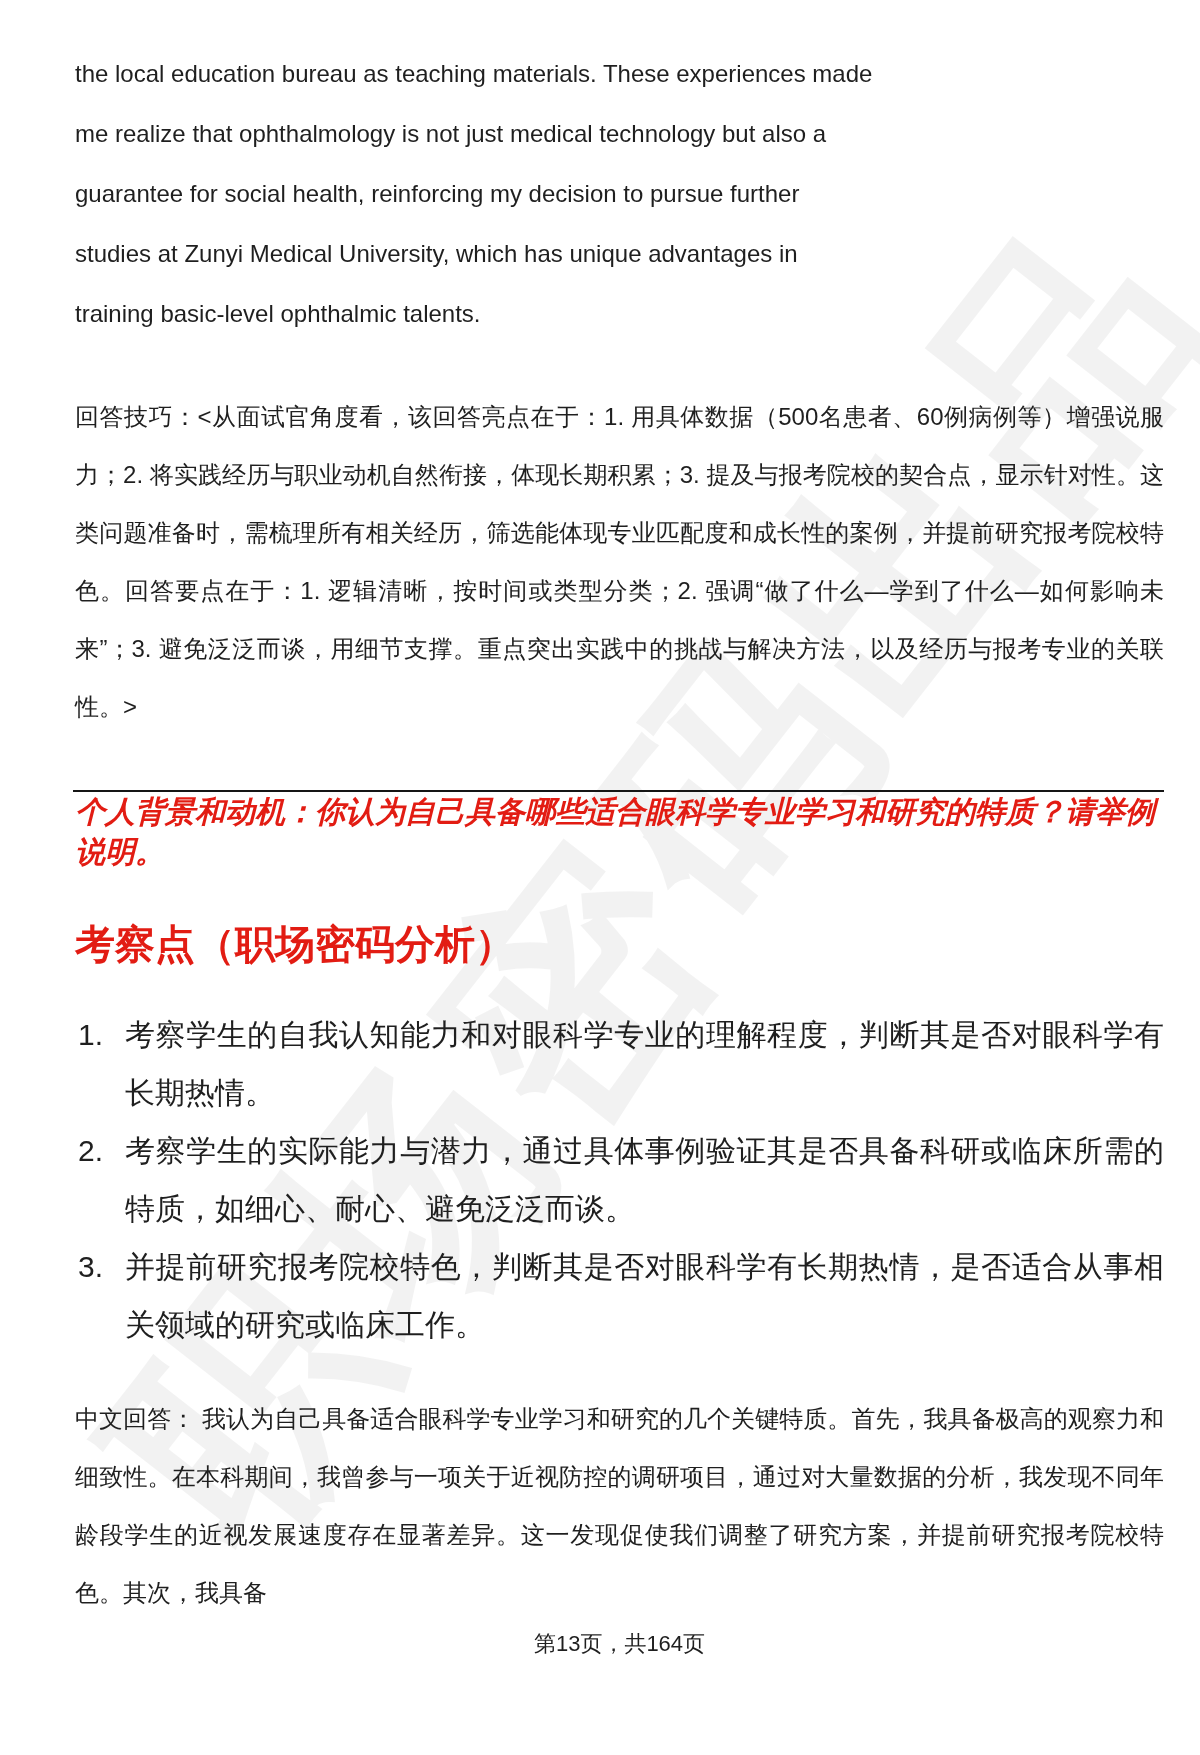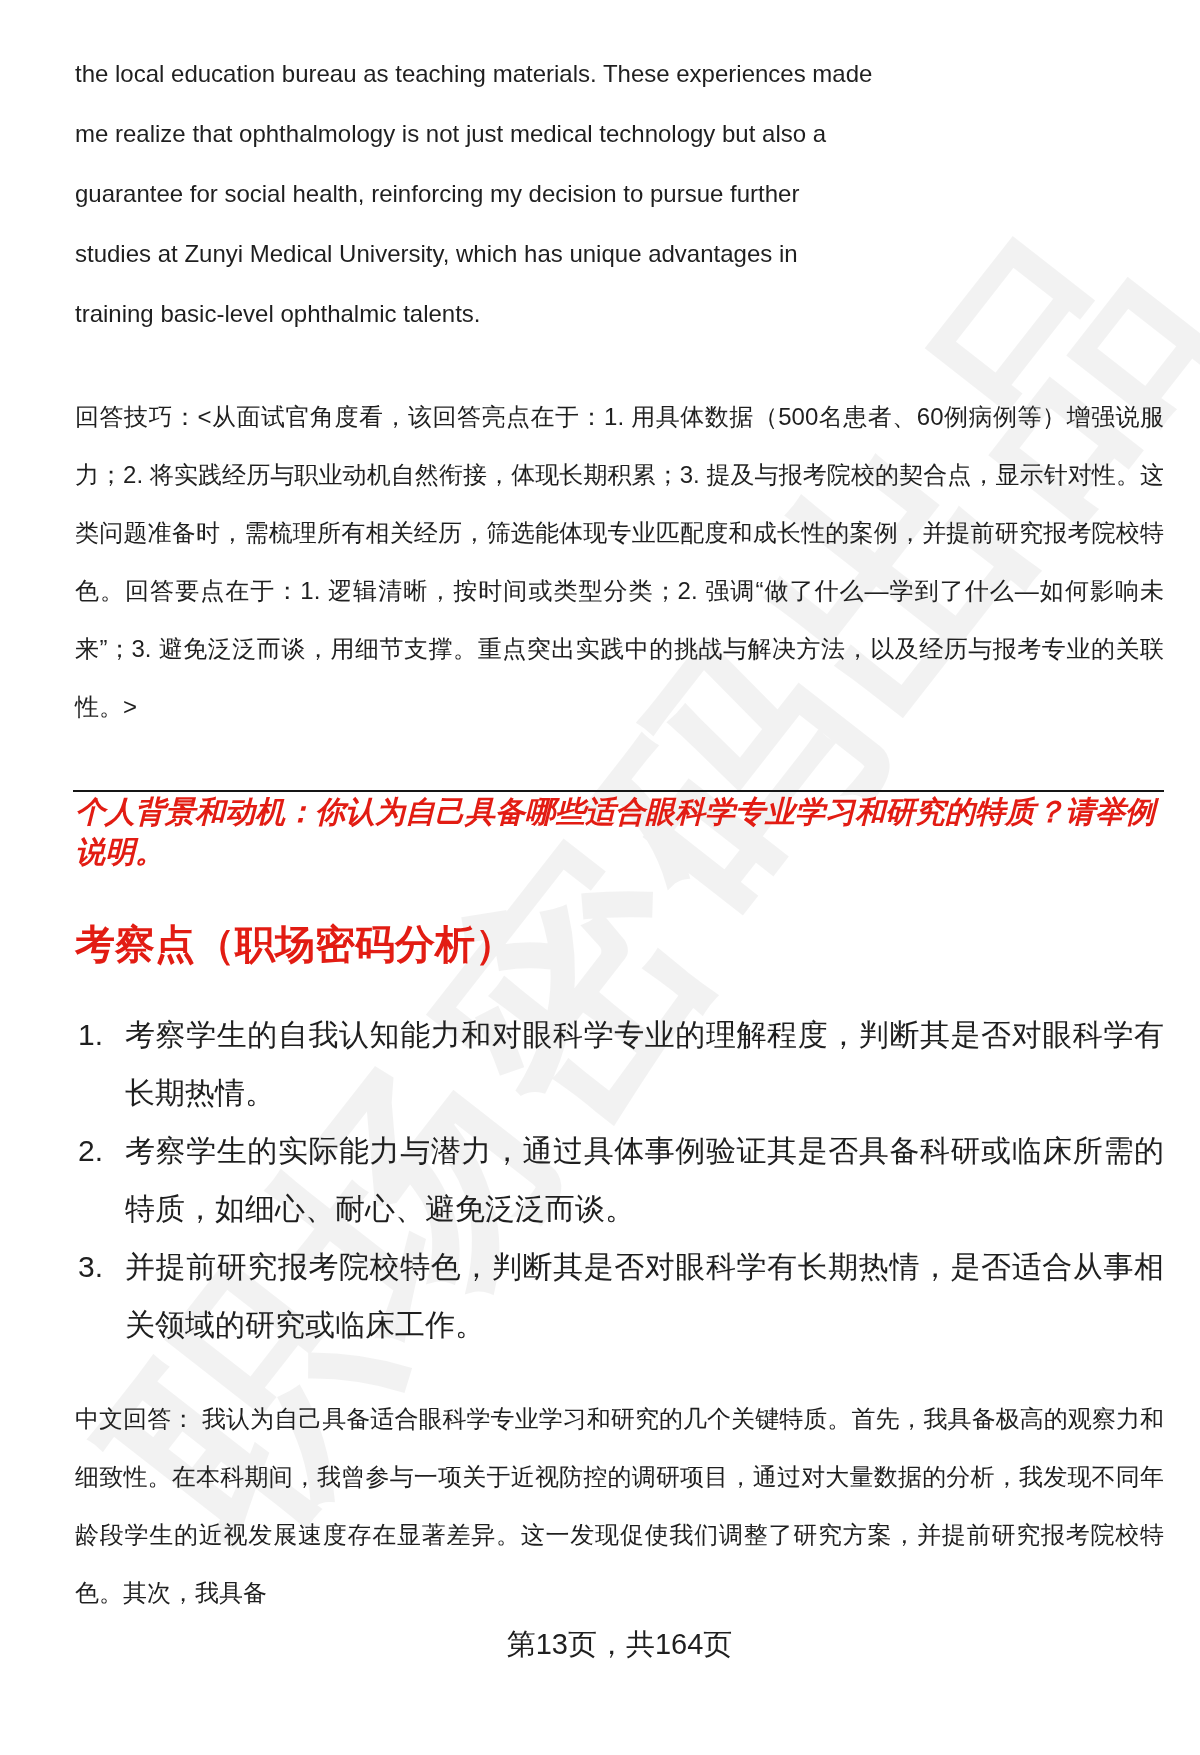--- a/index.html
+++ b/index.html
@@ -81,21 +81,21 @@
     box-sizing: border-box;
   }
   .otext {
     flex: 1;
     text-align: justify;
   }
   .answer-para {
     margin-top: 36px;
   }
   .page-footer {
-    font-size: 29px;
+    font-size: 22px;
     line-height: 44px;
     text-align: center;
     color: #1f1f1f;
   }
 </style>
 </head>
 <body>
 
 <div class="watermark">职场密码出品</div>
 

